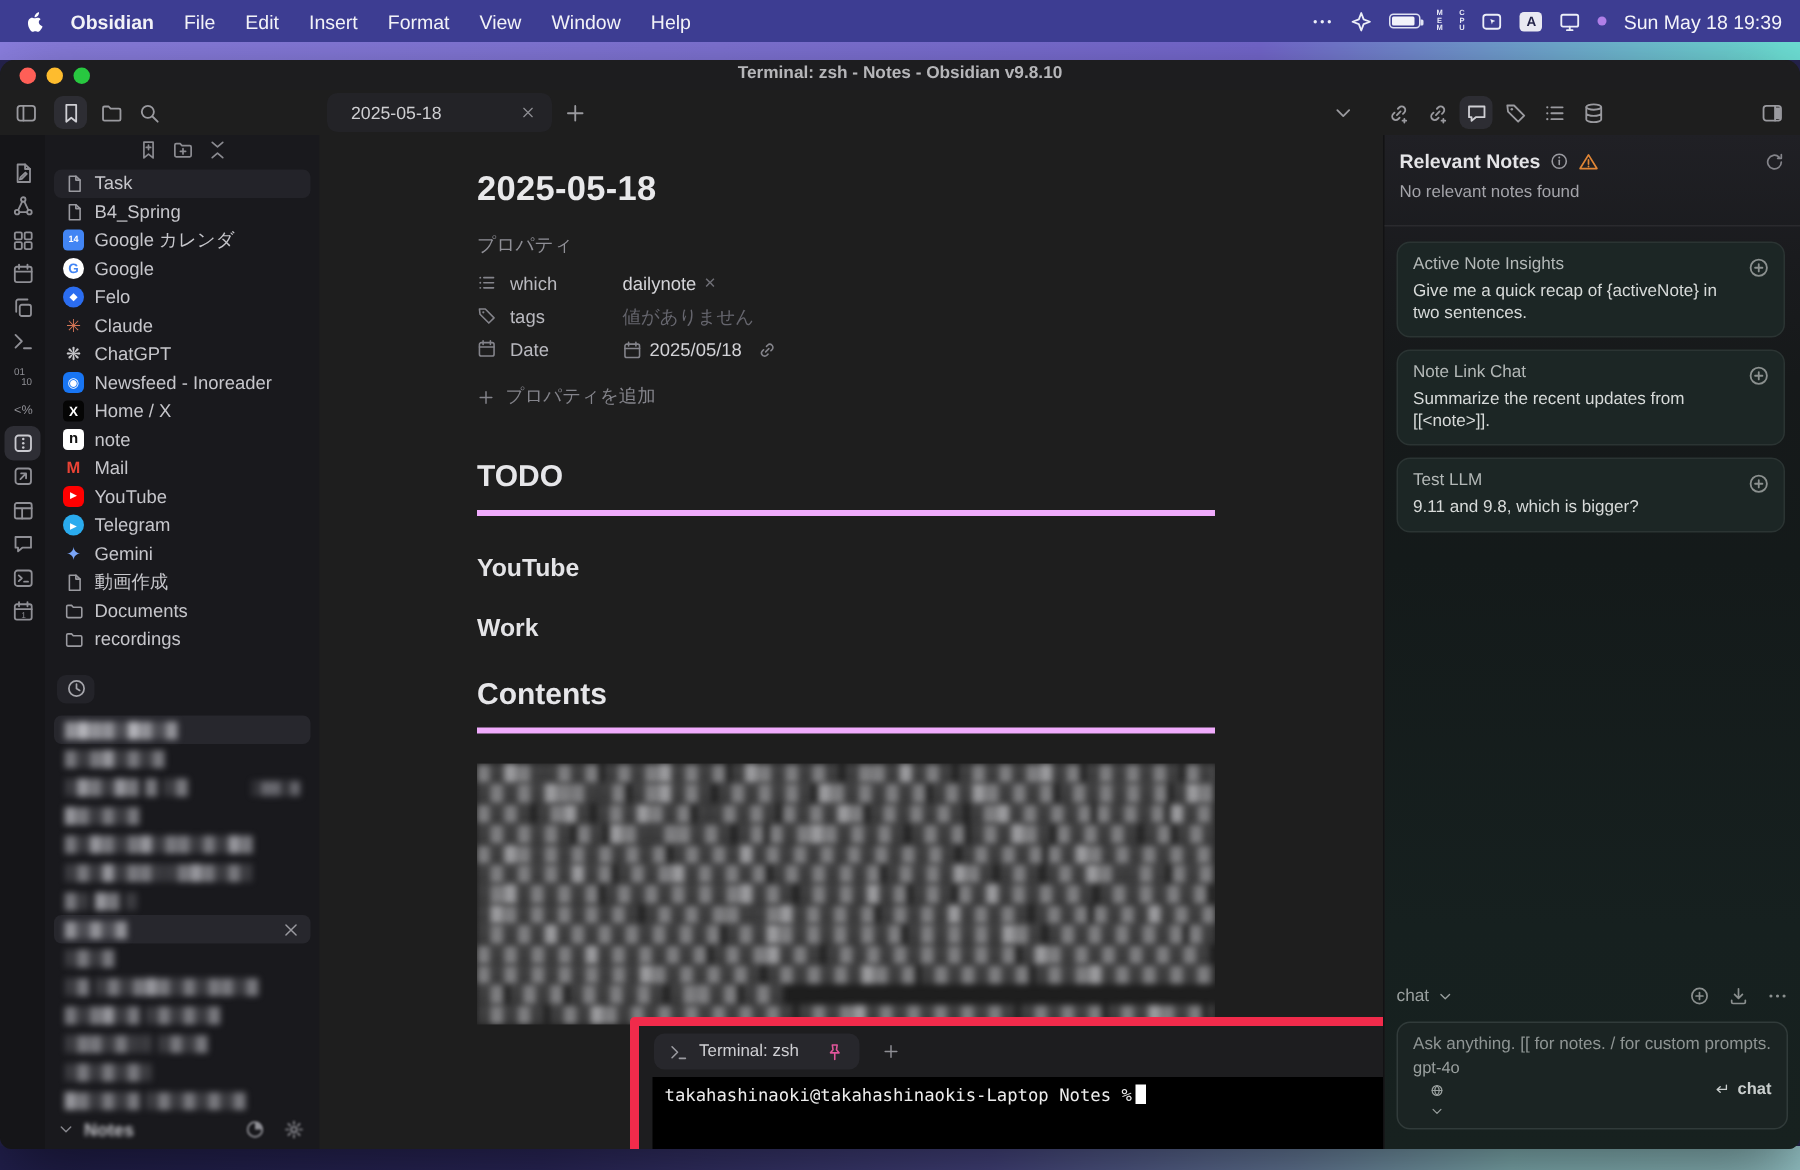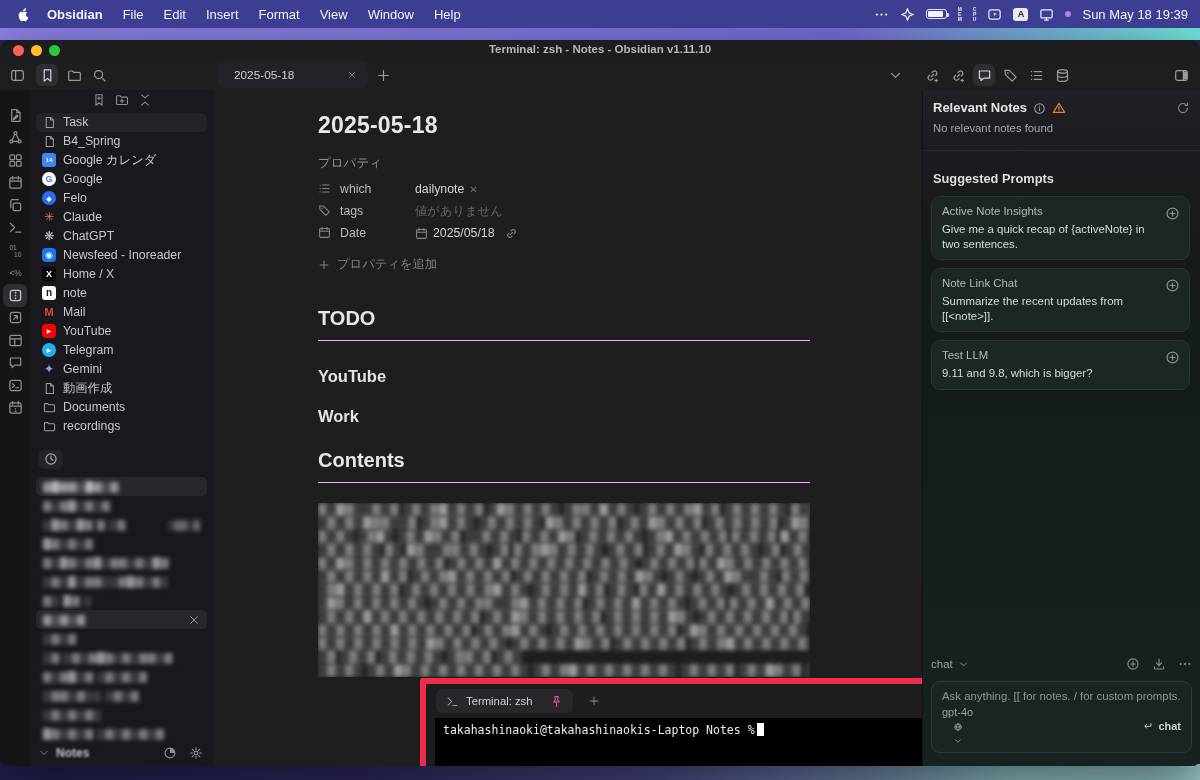--- a/index.html
+++ b/index.html
@@ -95,21 +95,21 @@
   .pr-ic .svgi, .pv-cal .svgi, .pv-link .svgi { width:13px; height:13px; }
   .pr-name { width:75px; color:#b9b9bf; }
   .pr-val { display:flex; align-items:center; gap:5px; color:#d3d3d7; }
   .pr-val.faint { color:#66666e; }
   .pv-cal, .pv-link { width:13px; height:13px; color:#84848b; display:inline-flex; }
   .pv-cal:empty, .pv-link:empty { display:none; }
   .pv-x { color:#6f6f76; font-size:10px; }
   .add-prop { margin-top:12px; font-size:12.3px; color:#84848b; display:flex; align-items:center; gap:7px; }
   .add-prop .svgi { width:12px; height:12px; }
   .h1 { font-size:20px; font-weight:700; color:#e6e6e9; }
-  .h1.ruled { border-bottom:1px solid #f0abfc; padding-bottom:10px; width:492px; }
+  .h1.ruled { border-bottom:4px solid #f0abfc; padding-bottom:10px; width:492px; }
   .h-todo { margin-top:34px; }
   .h2 { font-size:16.5px; font-weight:700; color:#e3e3e6; }
   .h-private { margin-top:26px; } .h-work { margin-top:21px; } .h-contents { margin-top:23px; }
   .blur-block { margin-top:20px; width:492px; overflow:hidden; }
   .blur-line { font-size:12px; line-height:13.4px; color:#9b9b9e; filter:blur(2.2px);
     white-space:nowrap; overflow:hidden; letter-spacing:.4px; }
 
   
   .term-wrap { position:absolute; left:207px; top:588px; width:714px; height:138px; border:6px solid #f12b4b;
     border-radius:3px; background:#1d1d1f; z-index:40; }
@@ -120,21 +120,21 @@
   .t-pin { width:13px; height:13px; color:#e0559a; margin-left:10px; }
   .t-plus { margin-left:12px; width:18px; height:18px; color:#8f8f95; display:flex; align-items:center; justify-content:center; }
   .t-plus .svgi { width:12px; height:12px; }
   .t-screen { margin:4px 9px 0 9px; height:71px; background:#000; padding:5px 8px;
     font-family:"DejaVu Sans Mono","Liberation Mono",monospace; font-size:11.5px; color:#ececec; }
   .cursor { display:inline-block; width:7px; height:13px; background:#fff; vertical-align:-2px; margin-left:2px; }
 
   
   .rpanel { width:278px; border-left:1px solid #121214; display:flex; flex-direction:column;
     background:linear-gradient(180deg,#202025 0%,#1a1b1e 12%,#16191a 24%,#141a1a 42%,#16201f 78%,#17211f 100%); }
-  .rp-row1 { margin:10px 10px 0 10px; display:flex; align-items:flex-end; gap:6px; }
+  .rp-row1 { margin:10px 10px 0 10px; display:flex; align-items:center; gap:6px; }
   .rp-title { font-size:13px; font-weight:700; color:#e4e4e7; }
   .rp-info { width:13px; height:13px; color:#9a9aa0; }
   .rp-warn { width:14px; height:14px; color:#e08636; }
   .rp-refresh { margin-left:auto; width:14px; height:14px; color:#84848a; }
   .rp-empty { margin:7px 10px 0 10px; font-size:11.3px; color:#a4a4aa; }
   .rp-div { margin:16px 0 0 0; border-top:1px solid #2a2a2e; }
   .sp-title { margin:20px 10px 0 10px; font-size:12.8px; font-weight:700; color:#dededf; }
   .cards { margin:10px 10px 0 8px; display:flex; flex-direction:column; gap:8px; }
   .card { background:#1c2625; border:1px solid #2b3433; border-radius:9px; padding:8px 10px; position:relative; }
   .card-title { font-size:11.4px; color:#b3b8b7; }
@@ -222,21 +222,21 @@
       <span class="mb-dot"></span>
       <span class="mb-time">Sun May 18 19:39</span>
     </span>
   </div>
 
   <div class="window">
     <div class="titlebar">
       <span class="tl r"></span>
       <span class="tl y"></span>
       <span class="tl g"></span>
-      <div class="win-title">Terminal: zsh - Notes - Obsidian v1.11.10</div>
+      <div class="win-title">Terminal: zsh - Notes - Obsidian v9.8.10</div>
     </div>
 
     <div class="win-header">
       <span class="hic" style="left:6px" data-icon="panel-left">
           <svg class="svgi" viewBox="0 0 16 16">
             <rect x="1.8" y="2.8" width="12.4" height="10.4" rx="2"></rect>
             <path d="M6 2.8v10.4"></path>
           </svg>
         </span>
       <span class="hic active" style="left:36px" data-icon="bookmark">
@@ -807,21 +807,20 @@
               </svg>
             </span>
           <span class="rp-refresh" data-icon="refresh">
               <svg class="svgi" viewBox="0 0 16 16">
                 <path d="M13.2 8A5.2 5.2 0 1 1 11.5 4.2M13.2 2.4v2.8h-2.8"></path>
               </svg>
             </span>
         </div>
         <div class="rp-empty">No relevant notes found</div>
         <div class="rp-div"></div>
-        <div class="sp-title">Suggested Prompts</div>
         <div class="cards">
 
             <div class="card">
               <div class="card-title">Active Note Insights</div>
               <div class="card-desc">Give me a quick recap of {activeNote} in two sentences.</div>
               <span class="card-add" data-icon="circle-plus">
                 <svg class="svgi" viewBox="0 0 16 16">
                   <circle cx="8" cy="8" r="5.8"></circle>
                   <path d="M8 5.4v5.2M5.4 8h5.2"></path>
                 </svg>

